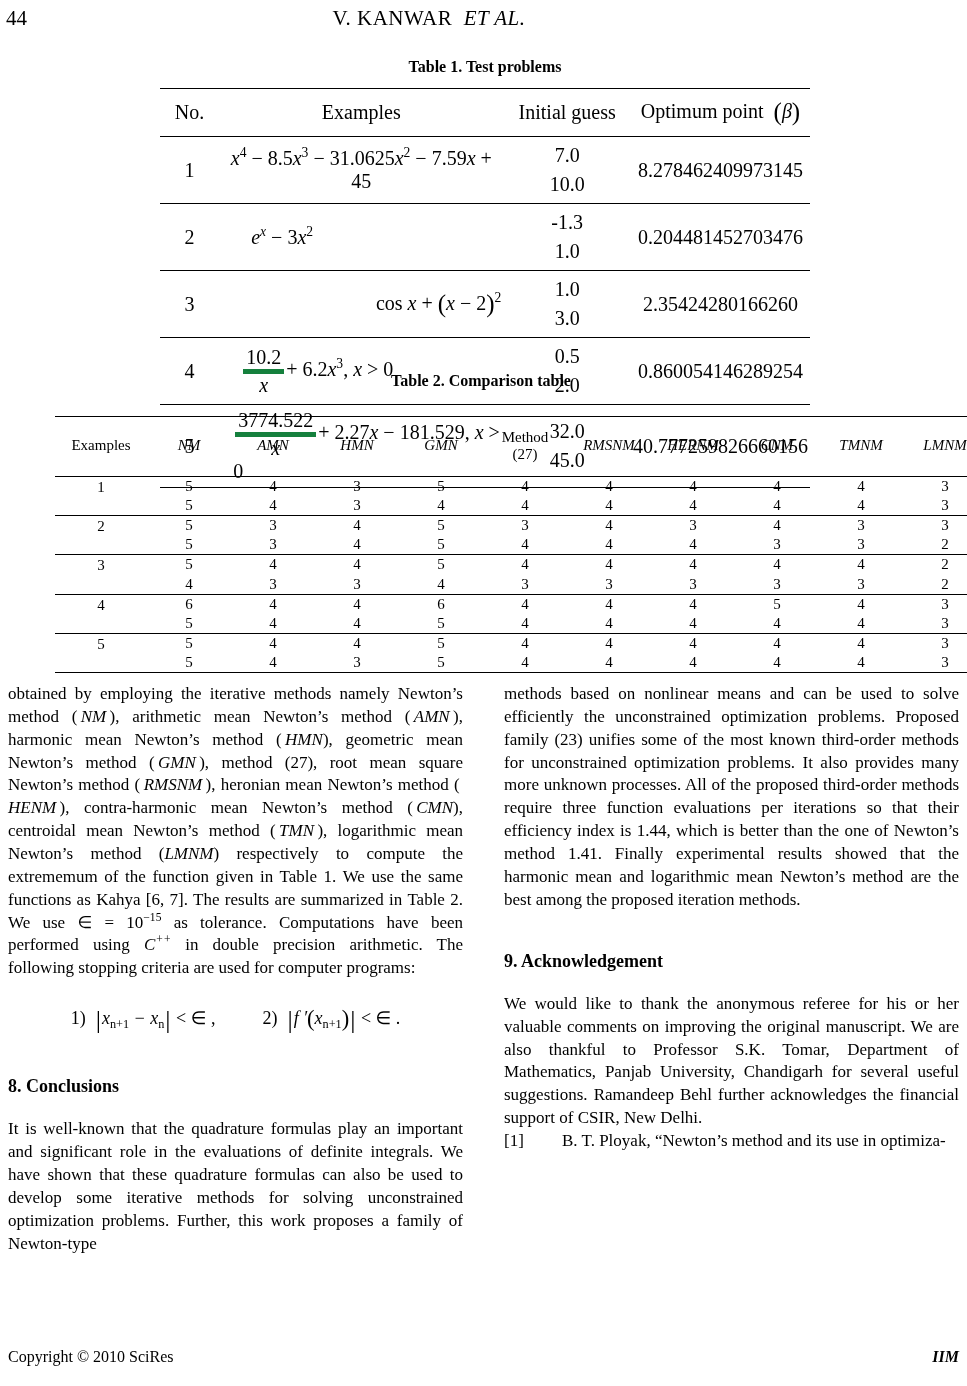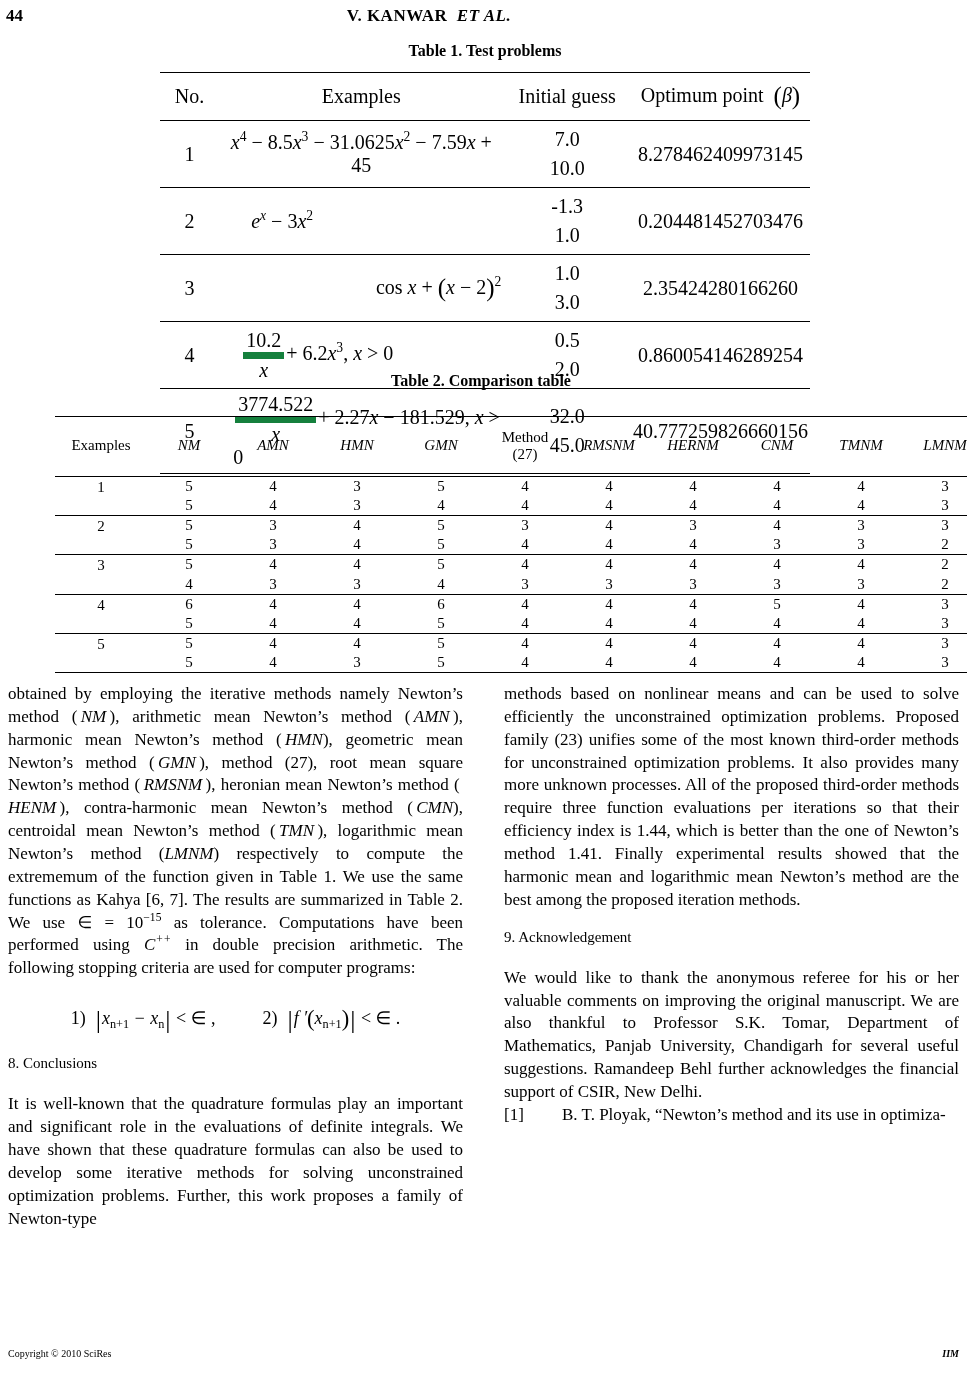--- a/index.html
+++ b/index.html
@@ -17,22 +17,21 @@
     overflow: hidden;
   }
 
   
   .runhead {
     position: absolute;
     top: 6px;
     left: 0;
     width: 967px;
     height: 24px;
-    font-size: 17px;
-    font-weight: bold;
+    font-size: 21px;
   }
   .runhead .folio {
     position: absolute;
     left: 6px;
     top: 0;
   }
   .runhead .rhtitle {
     position: absolute;
     left: 0;
     top: 0;
@@ -48,21 +47,21 @@
     font-weight: bold;
     font-size: 16px;
   }
 
   .t1wrap {
     position: absolute;
     left: 160px;
     top: 42px;
     width: 650px;
   }
-  .t1cap { margin-bottom: 12px; }
+  .t1cap { margin-bottom: 12px; margin-top: 16px; }
 
   table.t1 {
     border-collapse: collapse;
     width: 650px;
     font-size: 20px;
   }
   table.t1 th {
     font-weight: normal;
     padding: 9px 2px 10px 2px;
     border-top: 1.6px solid #000;
@@ -87,21 +86,21 @@
   .mi { font-family: "Liberation Serif", serif; font-style: italic; }
   .mn { font-family: "Liberation Serif", serif; font-style: normal; }
   sup.sp { font-size: 0.68em; vertical-align: super; line-height: 0; }
   sub.sb { font-size: 0.68em; vertical-align: sub; line-height: 0; }
   .frac {
     display: inline-block;
     vertical-align: middle;
     text-align: center;
     margin: 0 2px;
   }
-  .frac .num { display: block; border-bottom: 7px solid #15803d; padding: 0 3px; }
+  .frac .num { display: block; border-bottom: 5px solid #15803d; padding: 0 3px; }
   .frac .den { display: block; padding: 0 3px; }
   .paren-big {
     font-size: 1.25em;
     vertical-align: -0.08em;
   }
 
   .t2wrap {
     position: absolute;
     left: 55px;
     top: 372px;
@@ -147,23 +146,23 @@
     width: 455px;
     font-size: 17px;
     line-height: 1.345;
     text-align: justify;
     text-justify: inter-word;
   }
   .colL { left: 8px; }
   .colR { left: 504px; }
   .col p { margin: 0; }
   h2.sec {
-    font-size: 15px;
-    font-weight: normal;
-    margin: 15px 0 20px 0;
+    font-size: 18px;
+    font-weight: bold;
+    margin: 37px 0 20px 0;
     text-align: left;
   }
   .eqline {
     text-align: center;
     margin: 22px 0 16px 0;
     font-size: 18px;
   }
   .bar {
     display: inline-block;
     font-size: 1.45em;
@@ -178,21 +177,21 @@
   }
   .ref .rn { position: absolute; left: 0; top: 0; }
 
   
   .footer {
     position: absolute;
     left: 0;
     bottom: 16px;
     width: 967px;
     height: 22px;
-    font-size: 10px;
+    font-size: 16px;
   }
   .footer .cleft { position: absolute; left: 8px; top: 0; }
   .footer .cright {
     position: absolute;
     right: 8px;
     top: 0;
     font-style: italic;
     font-weight: bold;
   }
 </style>

